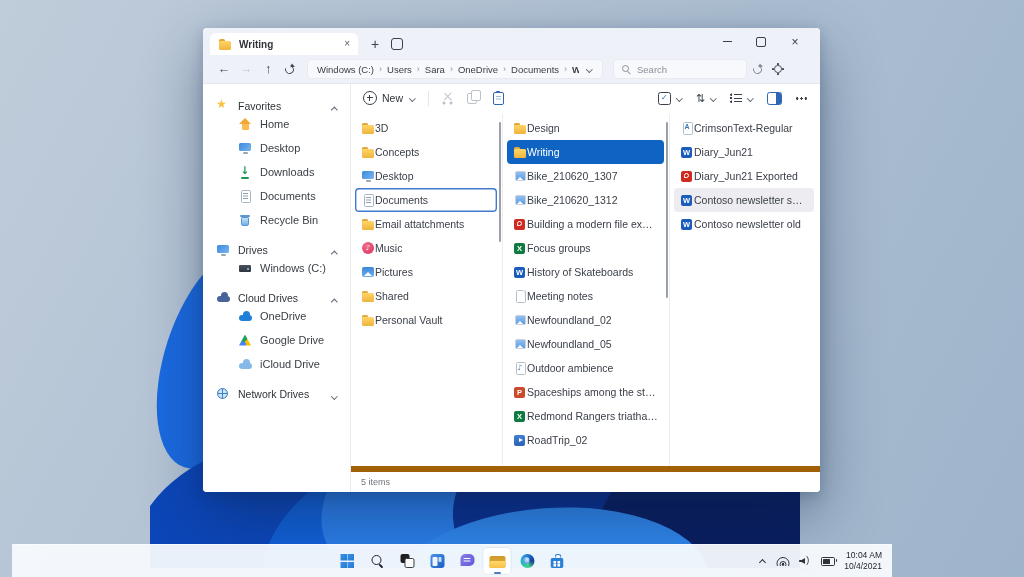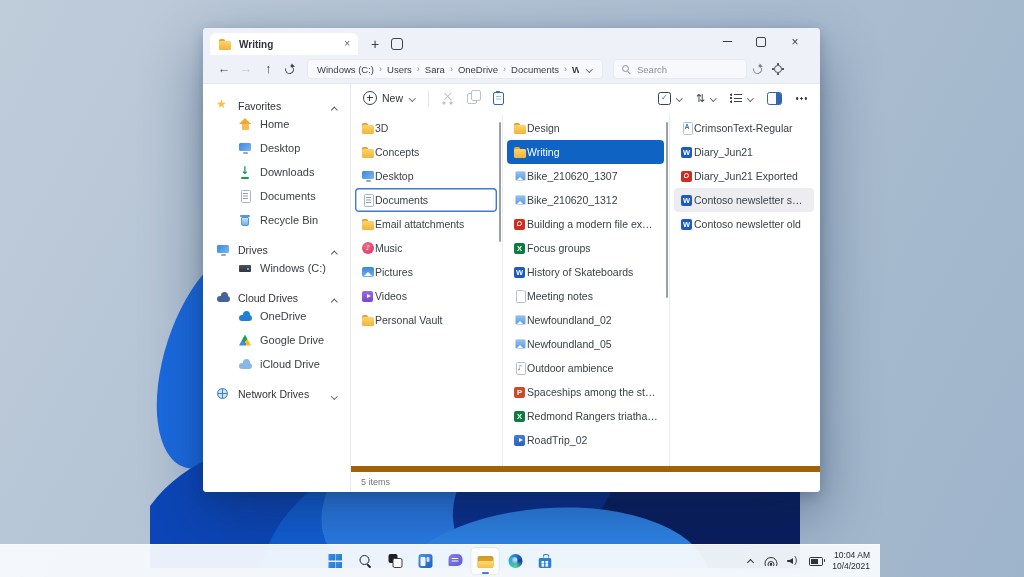--- a/index.html
+++ b/index.html
@@ -153,21 +153,21 @@
   .ic-video::after{content:"";position:absolute;left:5.5px;top:4px;border-left:4px solid #fff;border-top:2.5px solid transparent;border-bottom:2.5px solid transparent}
   .ic-videos::before{content:"";position:absolute;left:1px;top:1px;width:11px;height:11px;border-radius:2px;background:linear-gradient(180deg,#9a6ae0,#7a48c8)}
   .ic-videos::after{content:"";position:absolute;left:5.5px;top:4px;border-left:4px solid #fff;border-top:2.5px solid transparent;border-bottom:2.5px solid transparent}
   .ic-music::before{content:"";position:absolute;left:1px;top:0.5px;width:12px;height:12px;border-radius:50%;background:radial-gradient(circle at 35% 30%,#f06a8a,#d8335f)}
   .ic-music::after{content:"♪";position:absolute;left:0;right:0;top:2px;text-align:center;font-size:7px;color:#fff;font-family:"DejaVu Sans",sans-serif}
   .ic-pictures::before{content:"";position:absolute;left:1px;top:1px;width:12px;height:10.5px;border-radius:2px;background:linear-gradient(180deg,#3c86da,#6fb0ee)}
   .ic-pictures::after{content:"";position:absolute;left:3px;bottom:2.5px;border-left:4px solid transparent;border-right:4px solid transparent;border-bottom:4.5px solid #fff}
   .ic-font::before{content:"";position:absolute;left:2.5px;top:0;width:8px;height:11px;background:#fff;border:1px solid #b6bec8;border-radius:1.5px}
   .ic-font::after{content:"A";position:absolute;left:0;right:0;top:1.5px;text-align:center;font-size:7px;font-weight:700;color:#3f74b8}
   
-  .taskbar{position:absolute;left:0;bottom:0;width:880px;height:32px;z-index:4;
+  .taskbar{position:absolute;left:12px;bottom:0;width:880px;height:32px;z-index:4;
     background:rgba(247,250,253,.95);border-top:1px solid rgba(255,255,255,.55);display:flex;align-items:center}
   .tb-center{position:absolute;left:50%;transform:translateX(-50%);display:flex;gap:3px;align-items:center}
   .tb-btn{width:27px;height:26px;border-radius:4px;display:flex;align-items:center;justify-content:center;position:relative}
   .tb-btn.active{background:rgba(255,255,255,.9);box-shadow:0 0 0 1px rgba(20,40,80,.06)}
   .tb-btn.active::after{content:"";position:absolute;bottom:0;left:50%;transform:translateX(-50%);width:7px;height:2.5px;border-radius:2px;background:#4e7dc0}
   .tbi{position:relative;display:inline-block}
   .tb-start{width:14px;height:14px;background:
     linear-gradient(135deg,#3a8fe8,#2579d0) 0 0/6.5px 6.5px,
     linear-gradient(135deg,#3a8fe8,#2579d0) 7.5px 0/6.5px 6.5px,
     linear-gradient(135deg,#3a8fe8,#2579d0) 0 7.5px/6.5px 6.5px,
@@ -383,22 +383,22 @@
             </div>
             <div class="row">
               <span class="ic ic-music"></span>
               <span class="row-label">Music</span>
             </div>
             <div class="row">
               <span class="ic ic-pictures"></span>
               <span class="row-label">Pictures</span>
             </div>
             <div class="row">
-              <span class="ic ic-videos"></span>
-              <span class="row-label">Videos</span>
+              <span class="ic ic-folder"></span>
+              <span class="row-label">Shared</span>
             </div>
             <div class="row">
               <span class="ic ic-vault"></span>
               <span class="row-label">Personal Vault</span>
             </div>
             <div class="col-scroll"></div>
           </div>
           <div class="col c2">
             <div class="row">
               <span class="ic ic-folder"></span>

